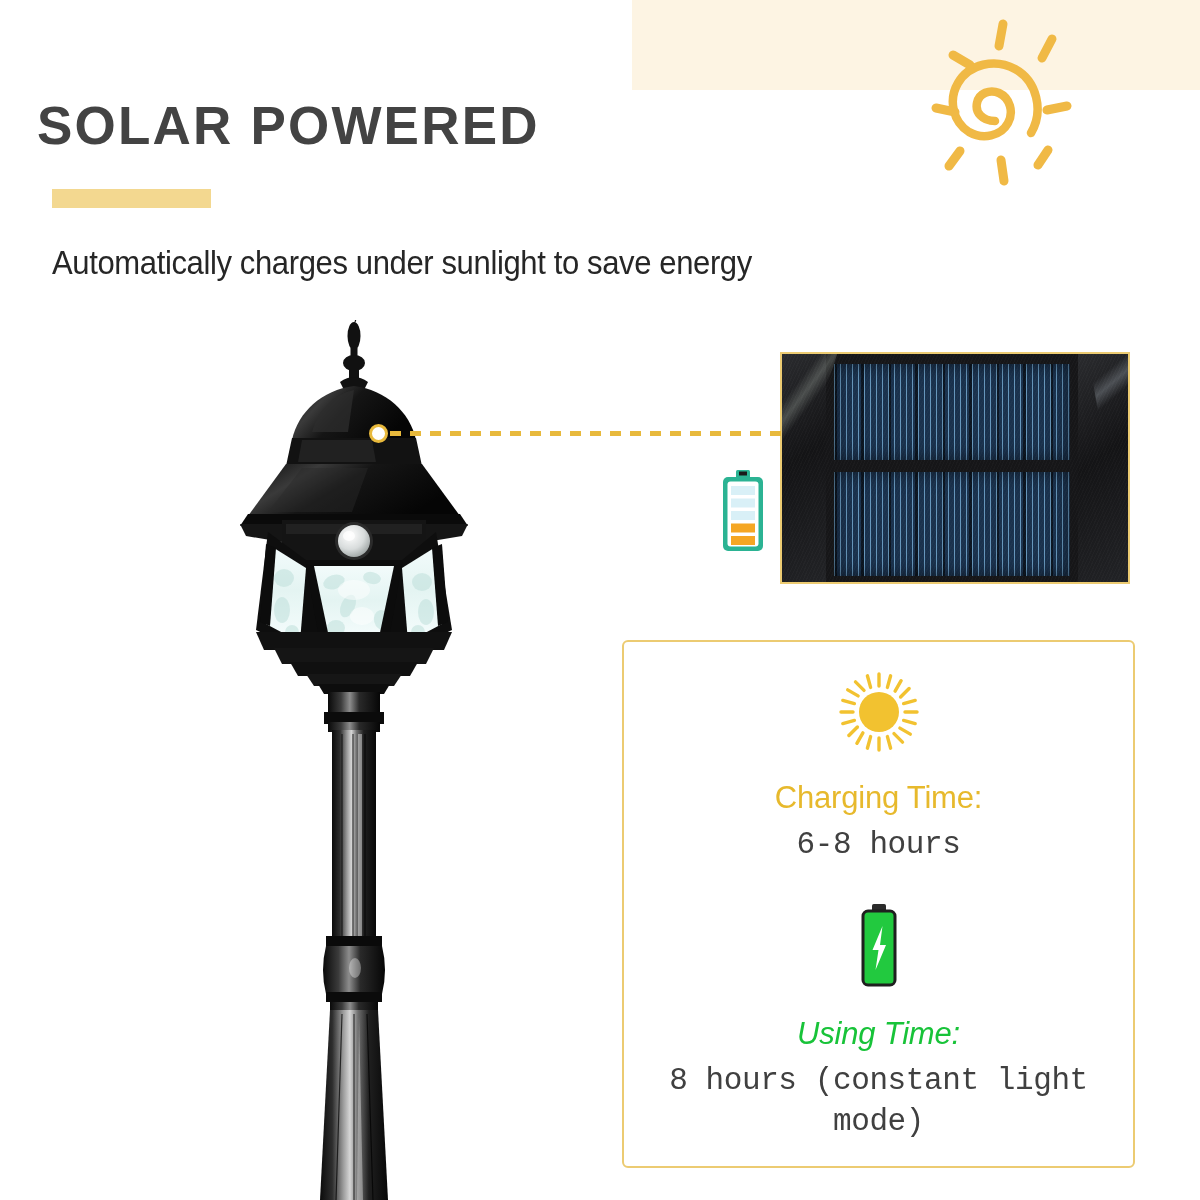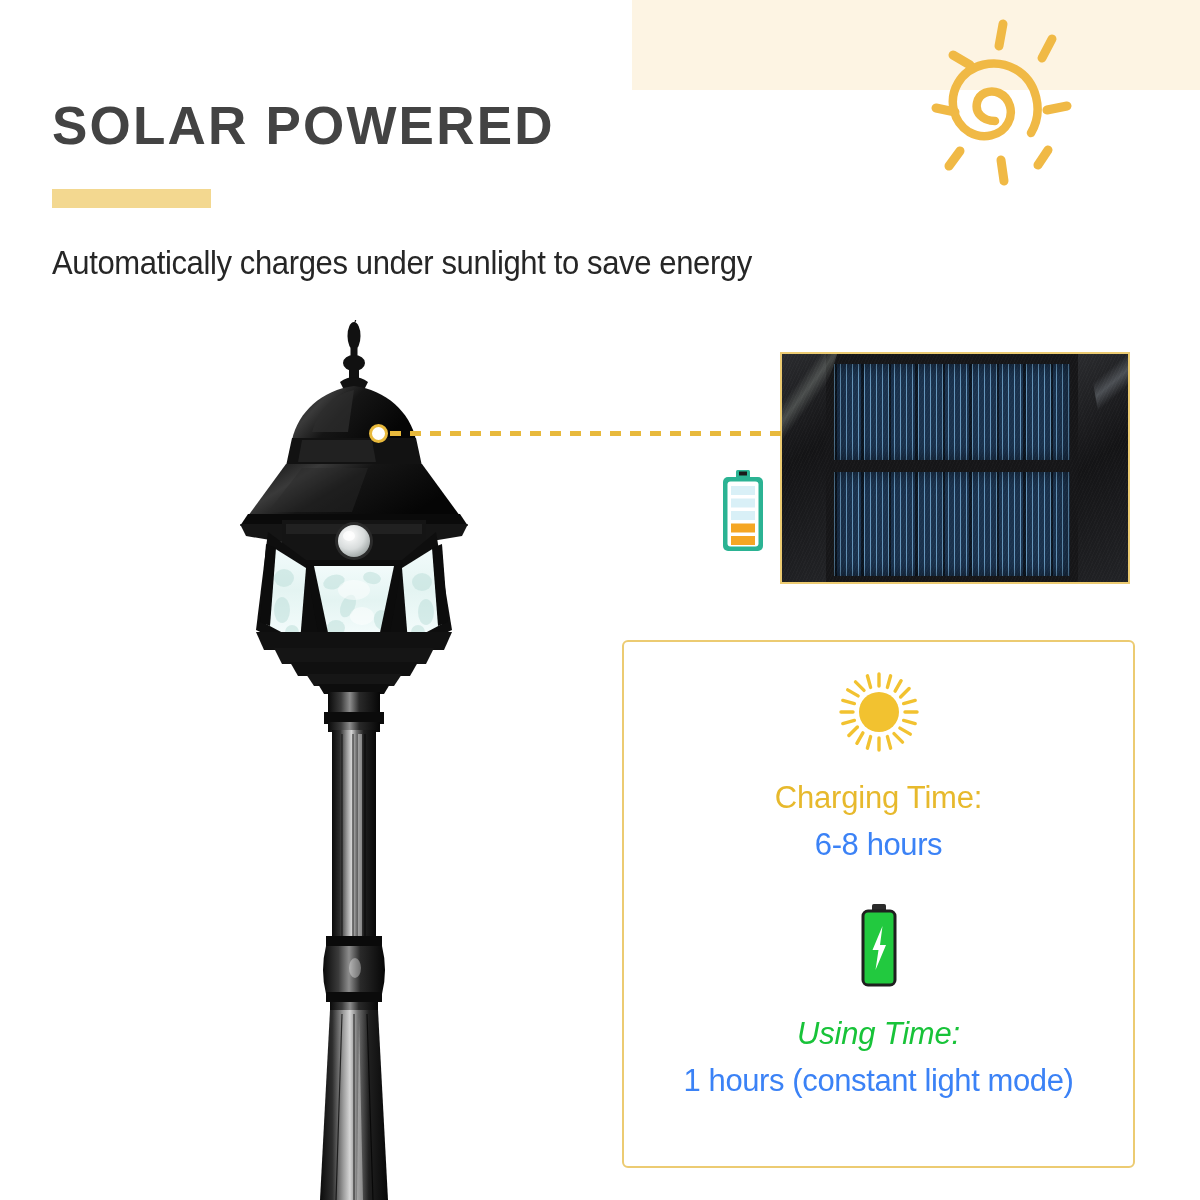--- a/index.html
+++ b/index.html
@@ -35,21 +35,21 @@
     position: absolute;
     left: 900px;
     top: 8px;
     width: 190px;
     height: 190px;
   }
 
   
   .headline {
     position: absolute;
-    left: 52px;
+    left: 37px;
     top: 94px;
     font-size: 53px;
     line-height: 64px;
     font-weight: bold;
     letter-spacing: 2.2px;
     color: #434343;
     font-family: "Liberation Sans", sans-serif;
     white-space: nowrap;
   }
   .accent-bar {
@@ -215,22 +215,22 @@
     font-family: "Liberation Sans", sans-serif;
     letter-spacing: -0.2px;
     margin-top: 16px;
   }
   .card-label.charging { color: #e7b92c; }
   .card-label.using    { color: #18c339; font-style: italic; }
 
   .card-value {
     font-size: 31px;
     line-height: 41px;
-    color: #3b82f6;
-    font-family: Liberation Sans, sans-serif;
+    color: #404040;
+    font-family: Liberation Mono, monospace;
     letter-spacing: -0.4px;
   }
   .card-value.first { margin-top: 6px; }
 </style>
 </head>
 <body>
 
 <div id="page">
 
   <div class="cream-band"></div>
@@ -471,18 +471,18 @@
 
     <div class="card-block block-using">
       <span class="card-icon">
         <svg viewBox="0 0 56 92" width="56" height="92" aria-hidden="true">
           <rect x="21" y="2" width="14" height="8" rx="1.8" fill="#2b2b2b"></rect>
           <rect x="12" y="9" width="32" height="74" rx="5" fill="#22c93f" stroke="#1f1f1f" stroke-width="3"></rect>
           <path d="M31.5 24 L21.5 48 L27.5 48 L24.5 68 L35 43 L29 43 Z" fill="#ffffff"></path>
         </svg>
       </span>
       <div class="card-label using">Using Time:</div>
-      <div class="card-value first">1 hours (constant light mode)</div>
+      <div class="card-value first">8 hours (constant light mode)</div>
     </div>
 
   </div>
 
 </div>
 
 </body></html>

